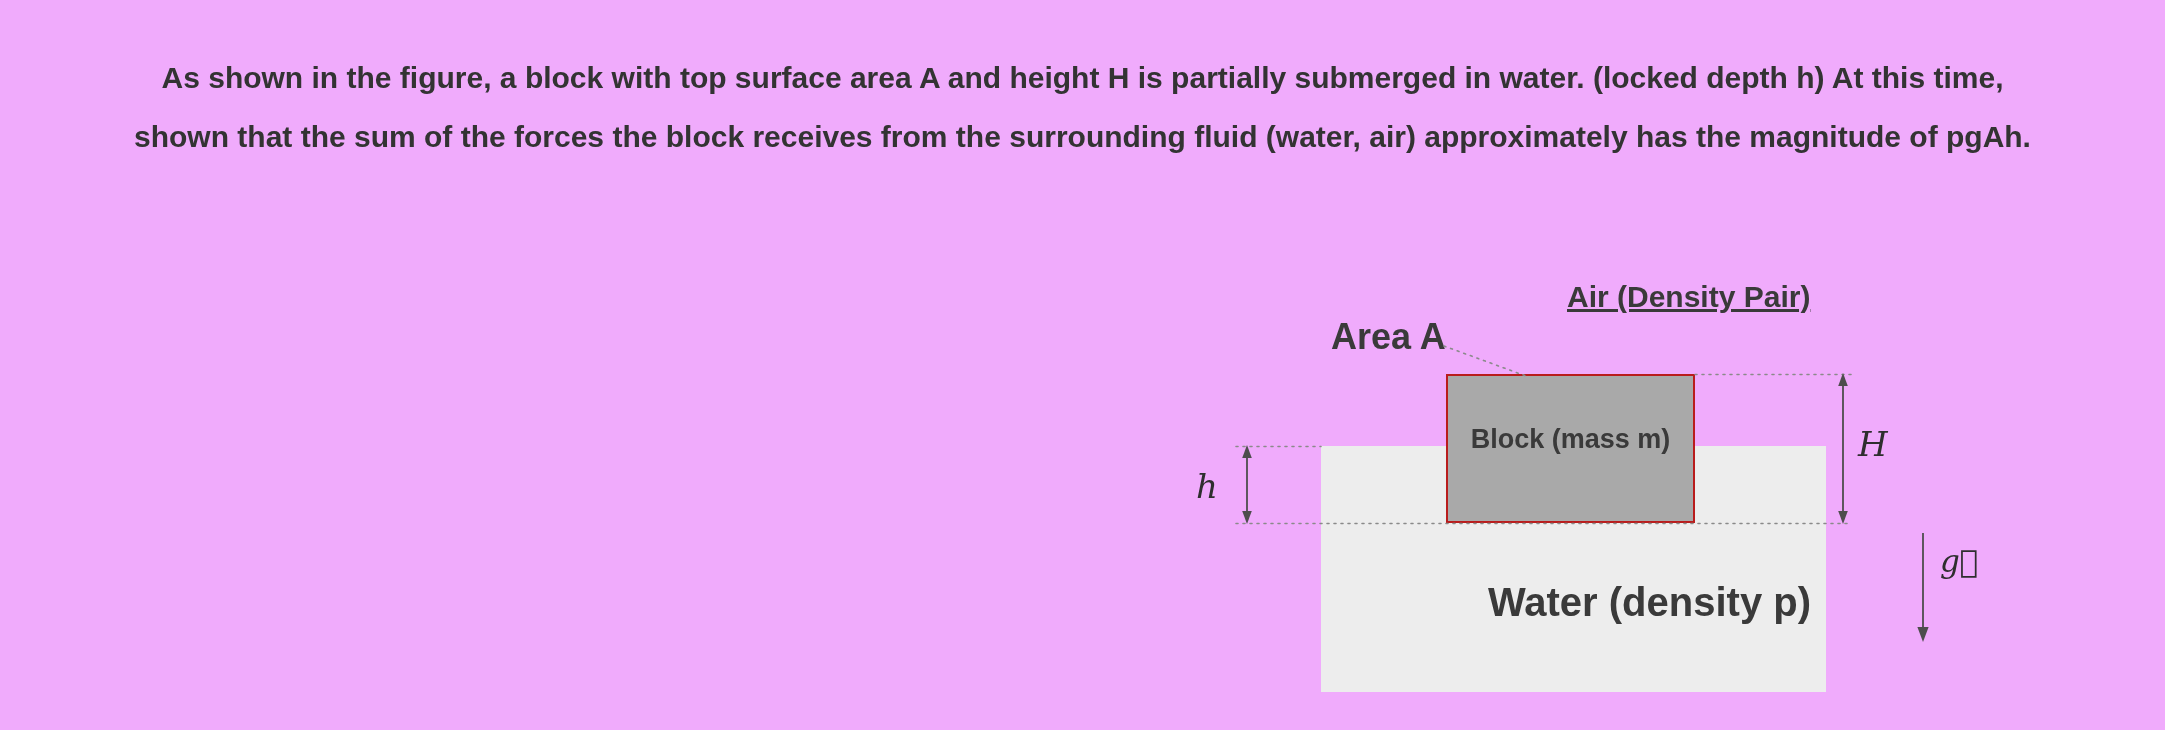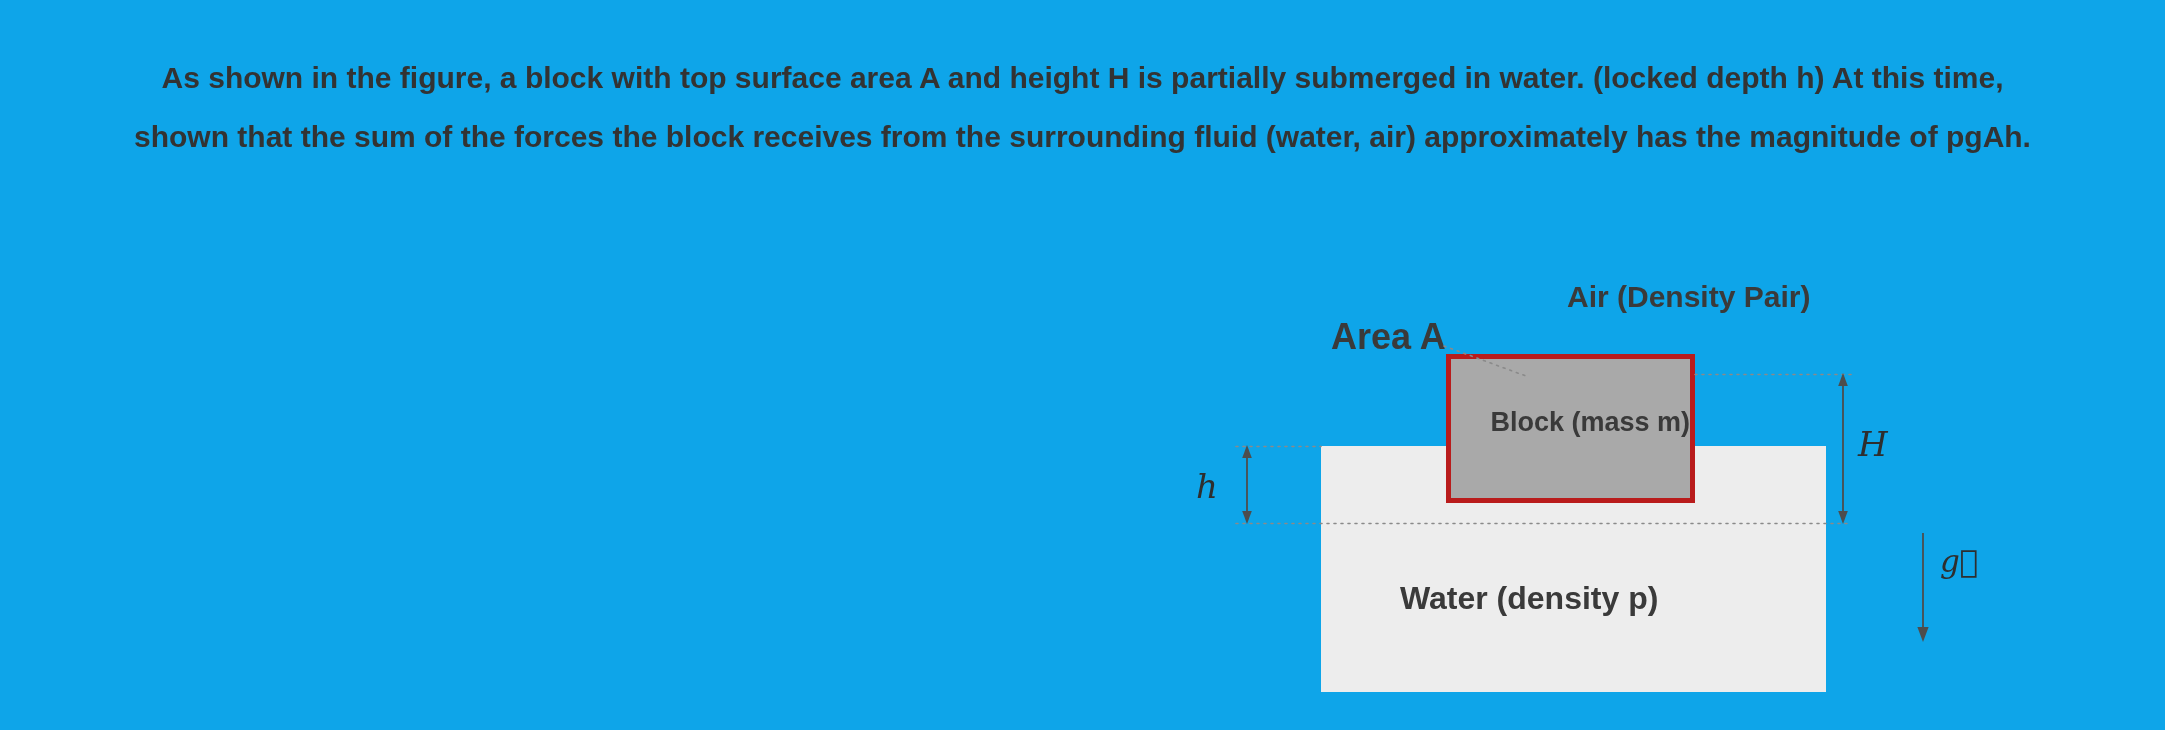--- a/index.html
+++ b/index.html
@@ -1,20 +1,20 @@
 <!DOCTYPE html>
 <html><head>
 <meta charset="utf-8">
 <style>
   html,body{margin:0;padding:0;background:#ffffff;}
   .canvas{
     position:relative;
     width:2165px;
     height:730px;
-    background:#0ea5e9;
+    background:#f0abfc;
     overflow:hidden;
     font-family:"Liberation Sans","DejaVu Sans",sans-serif;
   }
   
   .problem{
     position:absolute;
     top:48px; left:0; right:0;
     text-align:center;
   }
   .pline{
@@ -26,45 +26,45 @@
   }
   
   .water{
     position:absolute;
     left:1321px; top:446px;
     width:505px; height:246px;
     background:#ededed;
   }
   .block{
     position:absolute;
-    left:1446px; top:354px;
+    left:1446px; top:374px;
     width:249px; height:149px;
     background:#a9a9a9;
-    border:5px solid #b91c1c;
+    border:2px solid #b91c1c;
     box-sizing:border-box;
-    text-align:right;
+    text-align:center;
   }
   .block-label{
     display:inline-block;
     margin-top:48px;
     font-size:27px;
     font-weight:700;
     color:#3a3a3a;
     white-space:nowrap;
   }
   
   .dlabel{
     position:absolute;
     font-weight:700;
     color:#3a3a3a;
     white-space:nowrap;
   }
-  .air-label{ left:1567px; top:280px; font-size:30px; }
+  .air-label{ left:1567px; top:280px; font-size:30px;text-decoration:underline; }
   .area-label{ left:1331px; top:316px; font-size:36px; }
-  .water-label{ left:1400px; top:580px; font-size:32px; }
+  .water-label{ left:1488px; top:580px; font-size:40px; }
   .math-label{
     position:absolute;
     font-family:"DejaVu Serif","Liberation Serif",serif;
     font-style:italic;
     font-weight:400;
     color:#2e2e2e;
     white-space:nowrap;
   }
   .H-label{ left:1858px; top:424px; font-size:34px; }
   .h-label{ left:1196px; top:466px; font-size:34px; }

